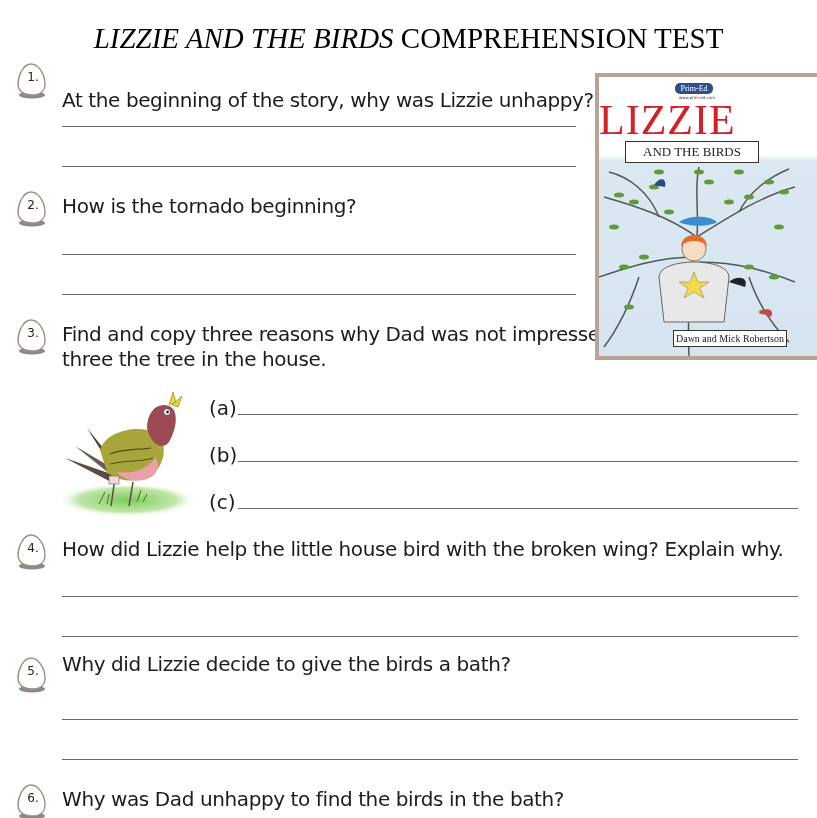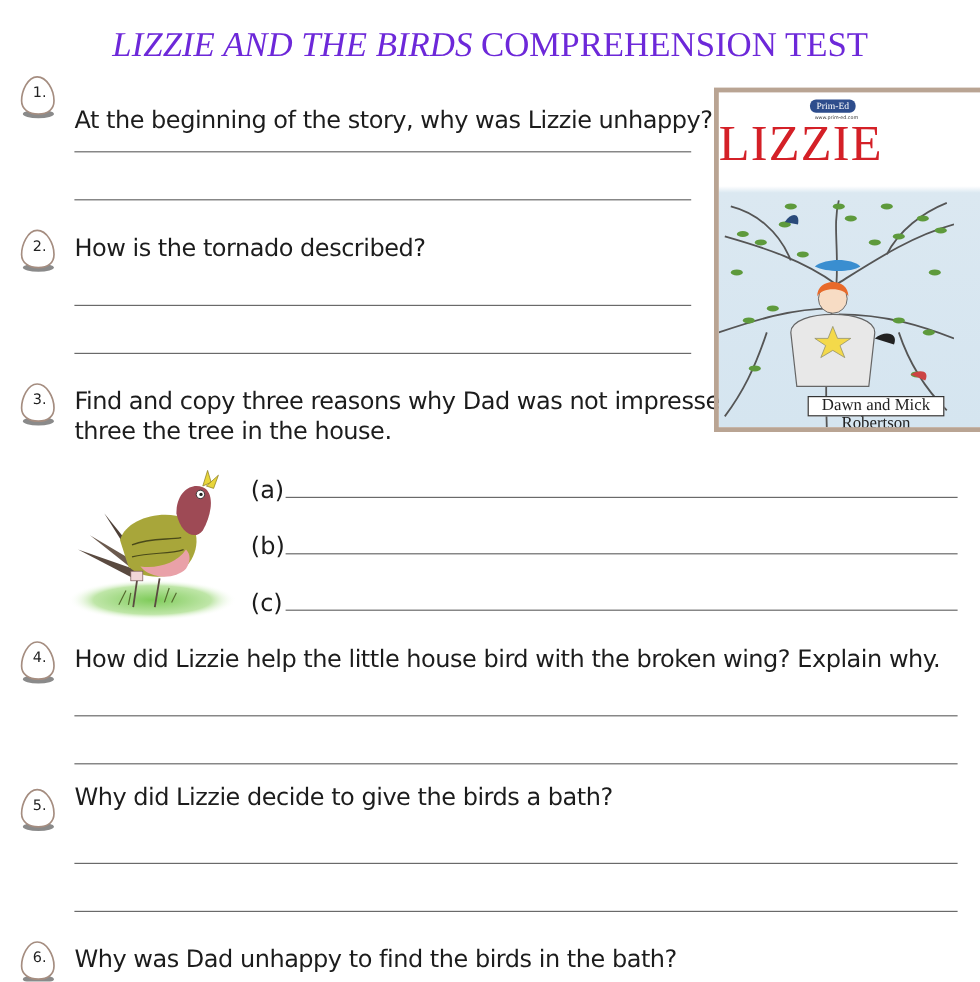--- a/index.html
+++ b/index.html
@@ -1,28 +1,28 @@
 <!DOCTYPE html>
 <html><head>
 <meta charset="utf-8">
 <style>
   html,body{margin:0;padding:0;background:#ffffff;}
   body{width:817px;height:818px;position:relative;overflow:hidden;font-family:"DejaVu Sans","Liberation Sans",sans-serif;color:#1c1c1c;}
-  .title{position:absolute;left:0;top:22px;width:817px;text-align:center;font-family:"Liberation Serif","DejaVu Serif",serif;font-size:29px;color:#6d28d9;letter-spacing:0px;white-space:nowrap;}
+  .title{position:absolute;left:0;top:22px;width:817px;text-align:center;font-family:"Liberation Serif","DejaVu Serif",serif;font-size:29px;color:#000000;letter-spacing:0px;white-space:nowrap;}
   .title .it{font-style:italic;}
   .q-text{position:absolute;left:62px;font-size:20px;line-height:25px;color:#1c1c1c;white-space:nowrap;letter-spacing:-0.4px;}
   .line{position:absolute;height:0;border-top:1.3px solid #6a6a6a;}
   .egg{position:absolute;width:34px;height:36px;}
   .egg .num{position:absolute;left:0;top:8px;width:34px;text-align:center;font-size:12px;color:#222;padding-left:4px;box-sizing:border-box;}
   .cover{position:absolute;left:595px;top:73px;width:244px;height:287px;box-sizing:border-box;border:4px solid #b9a493;background:linear-gradient(#ffffff 0,#ffffff 28%,#dbe8f1 30%,#d5e5f0 100%);overflow:hidden;}
   .cover .badge{position:absolute;left:76px;top:6px;width:38px;height:11px;border-radius:5px;background:#2e4d8c;color:#fff;font-family:"Liberation Serif",serif;font-size:8px;line-height:11px;text-align:center;}
   .cover .url{position:absolute;left:0;width:196px;top:18px;text-align:center;font-size:4px;color:#333;}
   .cover .name{position:absolute;left:0;width:196px;top:20px;text-align:left;font-family:"Liberation Serif","DejaVu Serif",serif;font-size:42px;line-height:46px;color:#d42027;letter-spacing:1px;}
   .cover .banner{position:absolute;left:26px;top:64px;width:132px;height:20px;border:1px solid #333;background:#fff;font-family:"Liberation Serif",serif;font-size:13px;line-height:20px;text-align:center;color:#222;}
-  .cover .authors{position:absolute;left:74px;top:253px;width:112px;height:15px;border:1px solid #333;background:#fff;font-family:"Liberation Serif",serif;font-size:14px;line-height:15px;text-align:center;color:#222;}
+  .cover .authors{position:absolute;left:74px;top:253px;width:112px;height:15px;border:1px solid #333;background:#fff;font-family:"Liberation Serif",serif;font-size:10px;line-height:15px;text-align:center;color:#222;}
   .cover svg{position:absolute;left:0;top:0;}
   .sub-label{position:absolute;left:209px;font-size:20px;color:#1c1c1c;}
   .bird{position:absolute;left:55px;top:388px;}
 </style>
 </head>
 <body>
 
 <div class="title"><span class="it">LIZZIE AND THE BIRDS</span><span> COMPREHENSION TEST</span></div>
 
 <div class="egg" style="left:14px;top:62px;">
@@ -36,21 +36,21 @@
 <div class="line" style="left:62px;width:514px;top:126px;"></div>
 <div class="line" style="left:62px;width:514px;top:166px;"></div>
 
 <div class="egg" style="left:14px;top:190px;">
   <svg width="34" height="38" viewBox="0 0 34 38">
       <ellipse cx="18" cy="33" rx="13" ry="3.5" fill="#8a8a8a"></ellipse>
       <path d="M17 2 C9 2 4 14 4 22 C4 29 10 33 18 33 C26 33 31 29 31 22 C31 13 25 2 17 2 Z" fill="#fff" stroke="#a58d80" stroke-width="1.4"></path>
     </svg>
   <span class="num">2.</span>
 </div>
-<div class="q-text" style="top:194px;">How is the tornado described?</div>
+<div class="q-text" style="top:194px;">How is the tornado beginning?</div>
 <div class="line" style="left:62px;width:514px;top:254px;"></div>
 <div class="line" style="left:62px;width:514px;top:294px;"></div>
 
 <div class="egg" style="left:14px;top:318px;">
   <svg width="34" height="38" viewBox="0 0 34 38">
       <ellipse cx="18" cy="33" rx="13" ry="3.5" fill="#8a8a8a"></ellipse>
       <path d="M17 2 C9 2 4 14 4 22 C4 29 10 33 18 33 C26 33 31 29 31 22 C31 13 25 2 17 2 Z" fill="#fff" stroke="#a58d80" stroke-width="1.4"></path>
     </svg>
   <span class="num">3.</span>
 </div>
@@ -163,14 +163,15 @@
     <path d="M80 145 C90 138 110 138 118 145 C110 150 90 150 80 145 Z" fill="#3a8ed0"></path>
     <path d="M60 200 C60 180 130 180 130 200 L125 245 L65 245 Z" fill="#e8e8e8" stroke="#666" stroke-width="1"></path>
     <path d="M95 195 L99 205 L110 205 L101 211 L105 221 L95 215 L85 221 L89 211 L80 205 L91 205 Z" fill="#f4d94a" stroke="#886" stroke-width="0.6"></path>
     <circle cx="95" cy="172" r="12" fill="#f7dcc4" stroke="#666" stroke-width="0.8"></circle>
     <path d="M82 170 C82 154 108 154 108 170 C104 162 86 162 82 170 Z" fill="#e86a2a"></path>
     <path d="M160 235 C168 230 176 232 172 240 Z" fill="#c44"></path>
   </svg>
   <div class="badge">Prim-Ed</div>
   <div class="url">www.prim-ed.com</div>
   <div class="name">LIZZIE</div>
+  <div class="banner">AND THE BIRDS</div>
   <div class="authors">Dawn and Mick Robertson</div>
 </div>
 
 </body></html>

